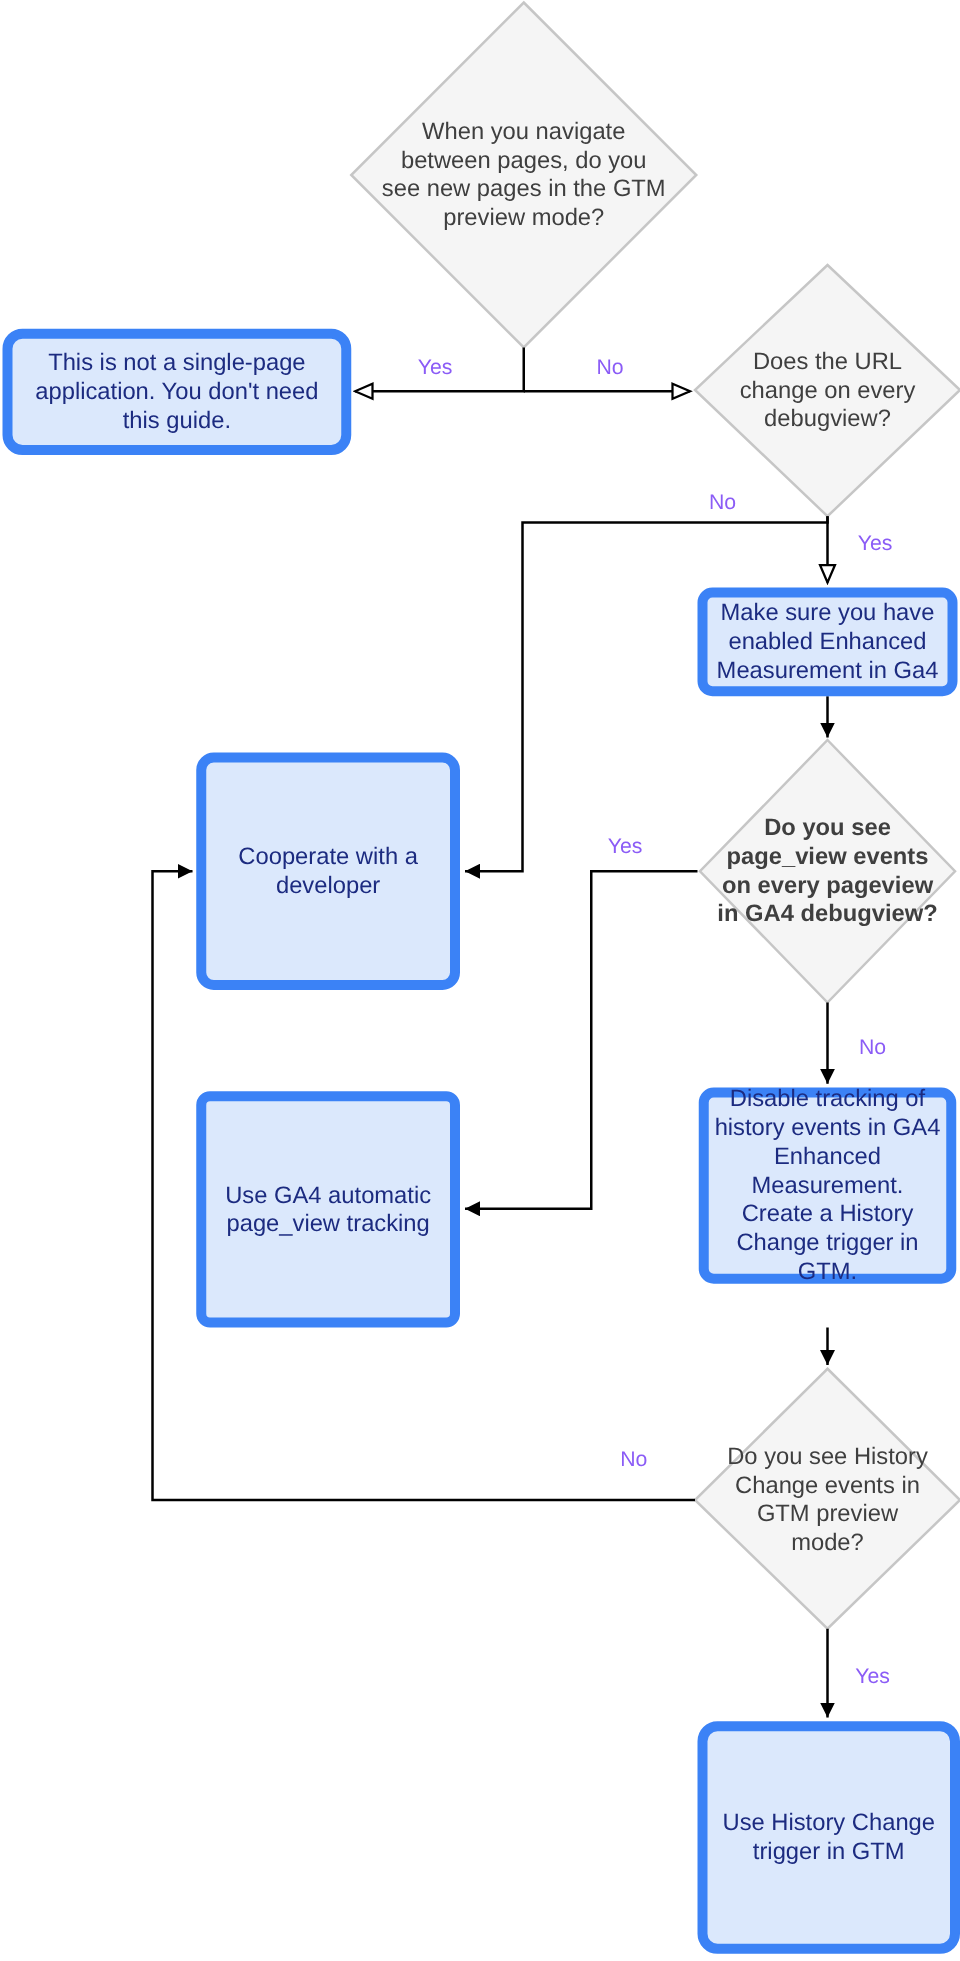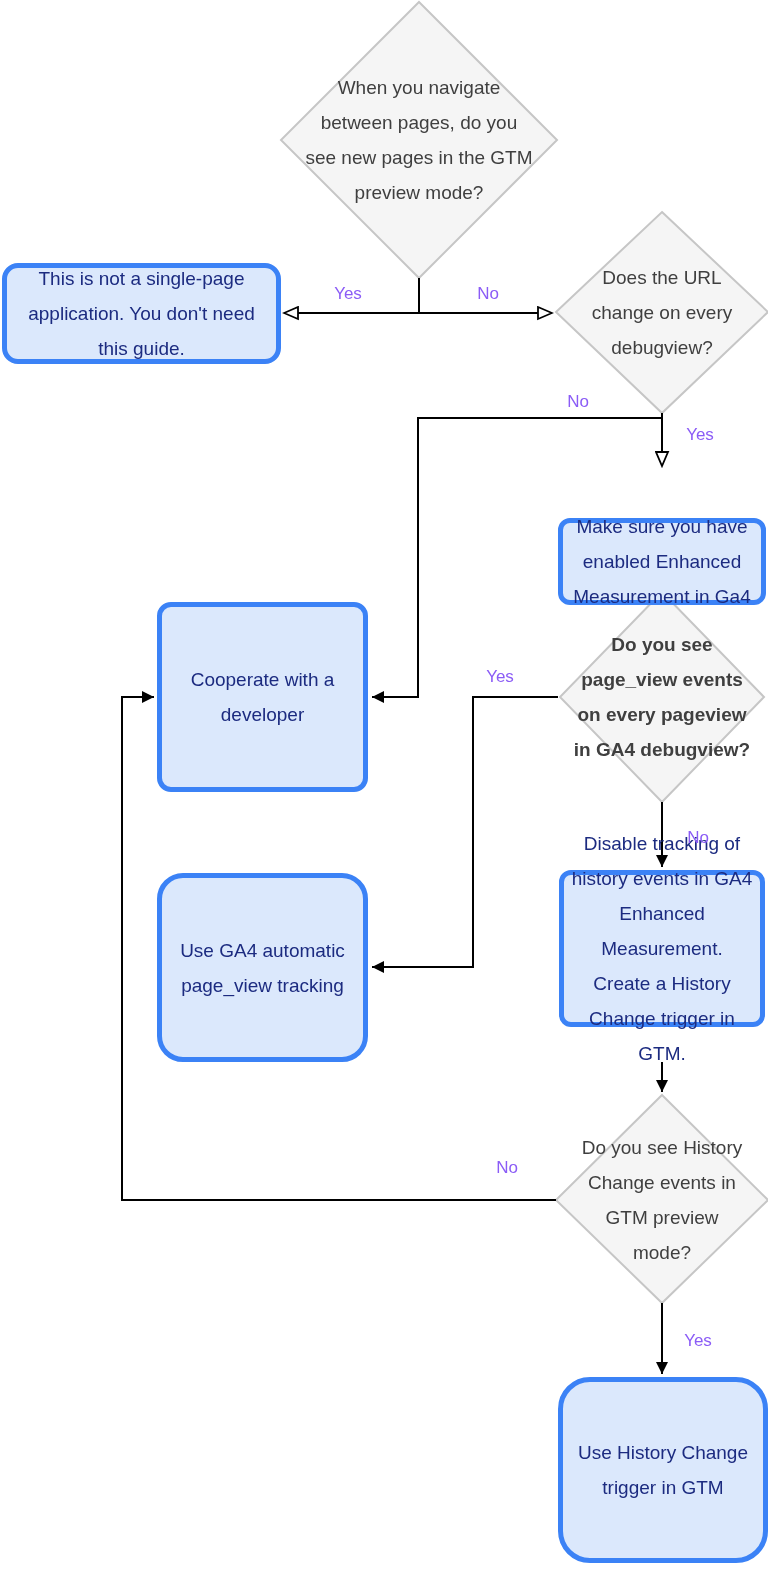--- a/index.html
+++ b/index.html
@@ -27,26 +27,26 @@
     stroke-width: 2;
   }
 
   .node {
     position: absolute;
     display: flex;
     align-items: center;
     justify-content: center;
     text-align: center;
     font-size: 19px;
-    line-height: 35px;
+    line-height: 23px;
     white-space: pre-line;
   }
   .action {
     background: #dbe8fc;
-    border: 5px solid #3b82f6;
+    border: 8px solid #3b82f6;
     color: #1c2b80;
   }
   .decision-label {
     color: #3f3f3f;
     background: transparent;
   }
   .edge-label {
     position: absolute;
     transform: translate(-50%, -50%);
     font-size: 17px;
@@ -102,39 +102,39 @@
 
   <div class="node decision-label" style="left:565px; top:1146px; width:194px; height:108px;">Do you see History
 Change events in
 GTM preview
 mode?</div>
 
   <div class="node action" style="left:2px; top:263px; width:279px; height:101px; border-radius:16px;">This is not a single-page
 application. You don't need
 this guide.</div>
 
-  <div class="node action" style="left:558px; top:470px; width:208px; height:87px; border-radius:12px;margin-top:48px;">Make sure you have
+  <div class="node action" style="left:558px; top:470px; width:208px; height:87px; border-radius:12px;">Make sure you have
 enabled Enhanced
 Measurement in Ga4</div>
 
   <div class="node action" style="left:157px; top:602px; width:211px; height:190px; border-radius:14px;">Cooperate with a
 developer</div>
 
-  <div class="node action" style="left:157px; top:873px; width:211px; height:189px; border-radius:26px;">Use GA4 automatic
+  <div class="node action" style="left:157px; top:873px; width:211px; height:189px; border-radius:11px;">Use GA4 automatic
 page_view tracking</div>
 
   <div class="node action" style="left:559px; top:870px; width:206px; height:157px; border-radius:12px;">Disable tracking of
 history events in GA4
 Enhanced
 Measurement.
 Create a History
 Change trigger in
 GTM.</div>
 
-  <div class="node action" style="left:558px; top:1377px; width:210px; height:186px; border-radius:32px;">Use History Change
+  <div class="node action" style="left:558px; top:1377px; width:210px; height:186px; border-radius:16px;">Use History Change
 trigger in GTM</div>
 
   <div class="edge-label" style="left:348px; top:294px;">Yes</div>
   <div class="edge-label" style="left:488px; top:294px;">No</div>
   <div class="edge-label" style="left:578px; top:402px;">No</div>
   <div class="edge-label" style="left:700px; top:435px;">Yes</div>
   <div class="edge-label" style="left:500px; top:677px;">Yes</div>
   <div class="edge-label" style="left:698px; top:838px;">No</div>
   <div class="edge-label" style="left:507px; top:1168px;">No</div>
   <div class="edge-label" style="left:698px; top:1341px;">Yes</div>

